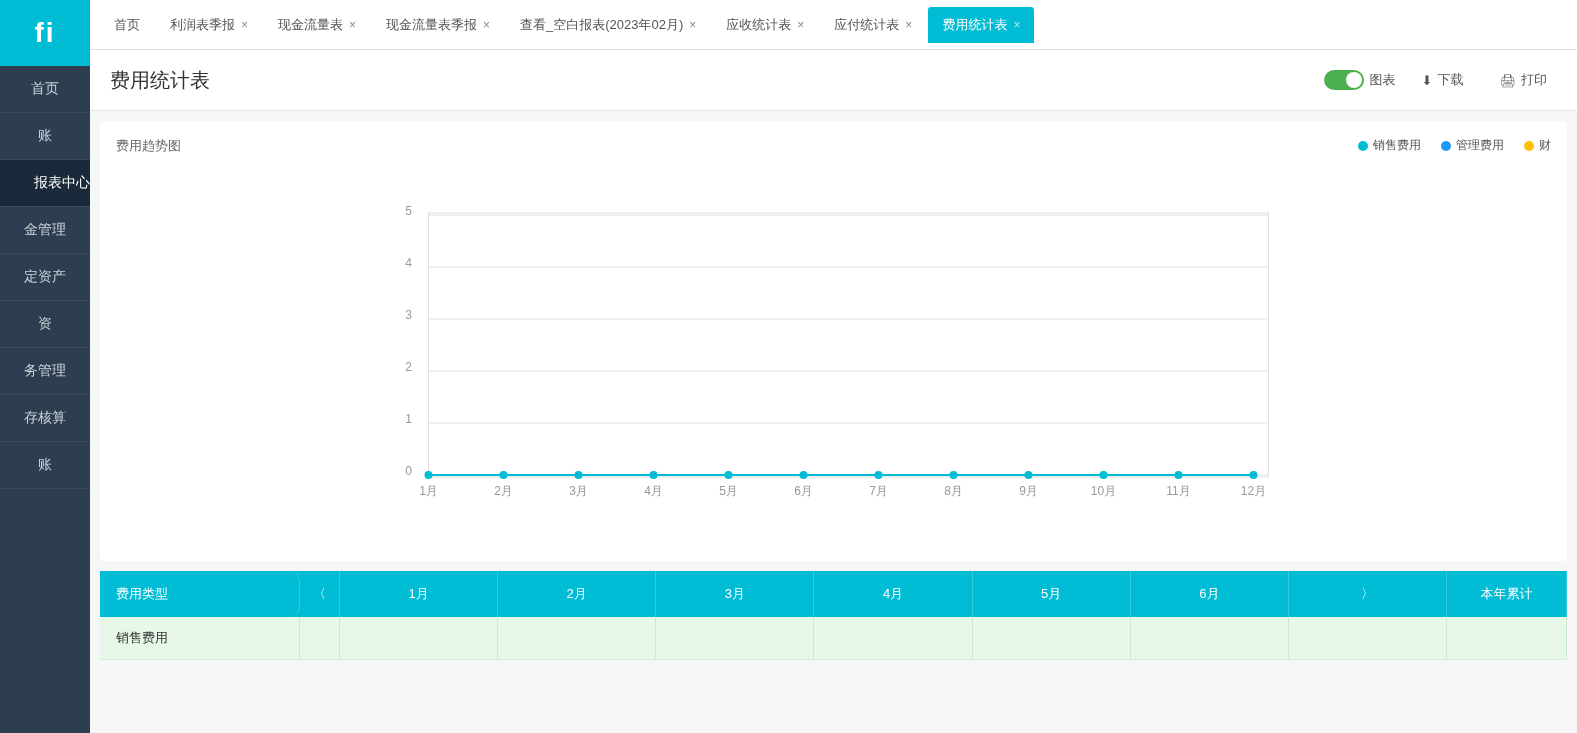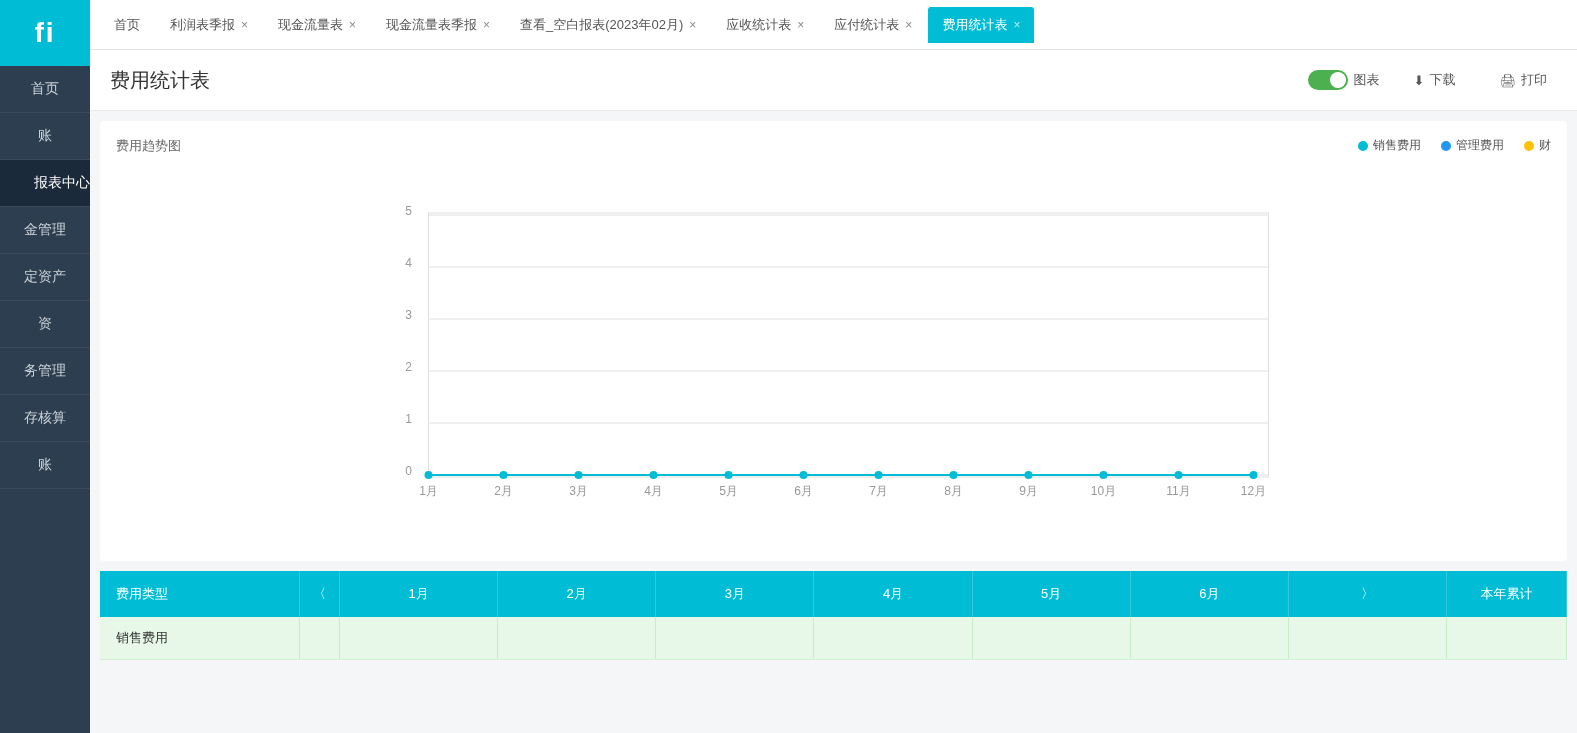--- a/index.html
+++ b/index.html
@@ -97,21 +97,21 @@
       border-bottom: 1px solid #e8e8e8;
     }
     .page-title {
       font-size: 20px;
       font-weight: 500;
       color: #333;
     }
     .header-actions {
       display: flex;
       align-items: center;
-      gap: 24px;
+      gap: 16px;
       justify-content: center;
     }
     .toggle-label {
       display: flex;
       align-items: center;
       gap: 6px;
       font-size: 13px;
       color: #555;
     }
     .toggle-switch {
@@ -194,21 +194,21 @@
       grid-template-columns: 200px 40px repeat(7, 1fr) 120px;
       background: #00bcd4;
       color: white;
       font-size: 13px;
     }
     .table-header-cell {
       padding: 14px 10px;
       text-align: center;
       border-right: 1px solid rgba(255,255,255,0.2);
     }
-    .table-header-cell:first-child { text-align: left; padding-left: 16px; }
+    .table-header-cell:first-child { text-align: left; padding-left: 16px; border-radius: 11px; }
     .table-data-row {
       display: grid;
       grid-template-columns: 200px 40px repeat(7, 1fr) 120px;
       background: #e8f8e8;
       font-size: 13px;
       border-bottom: 1px solid #d4efd4;
     }
     .table-data-cell {
       padding: 12px 10px;
       text-align: center;

